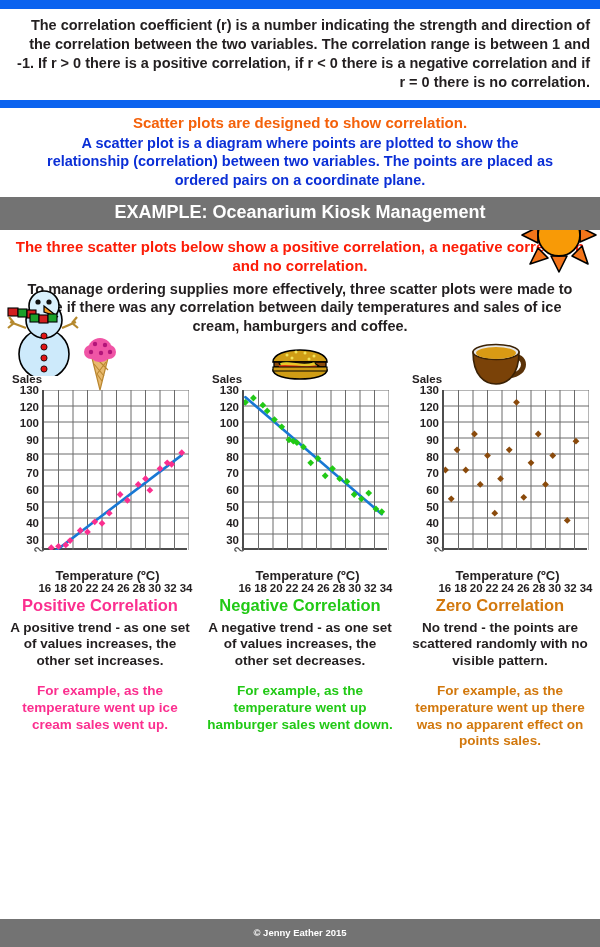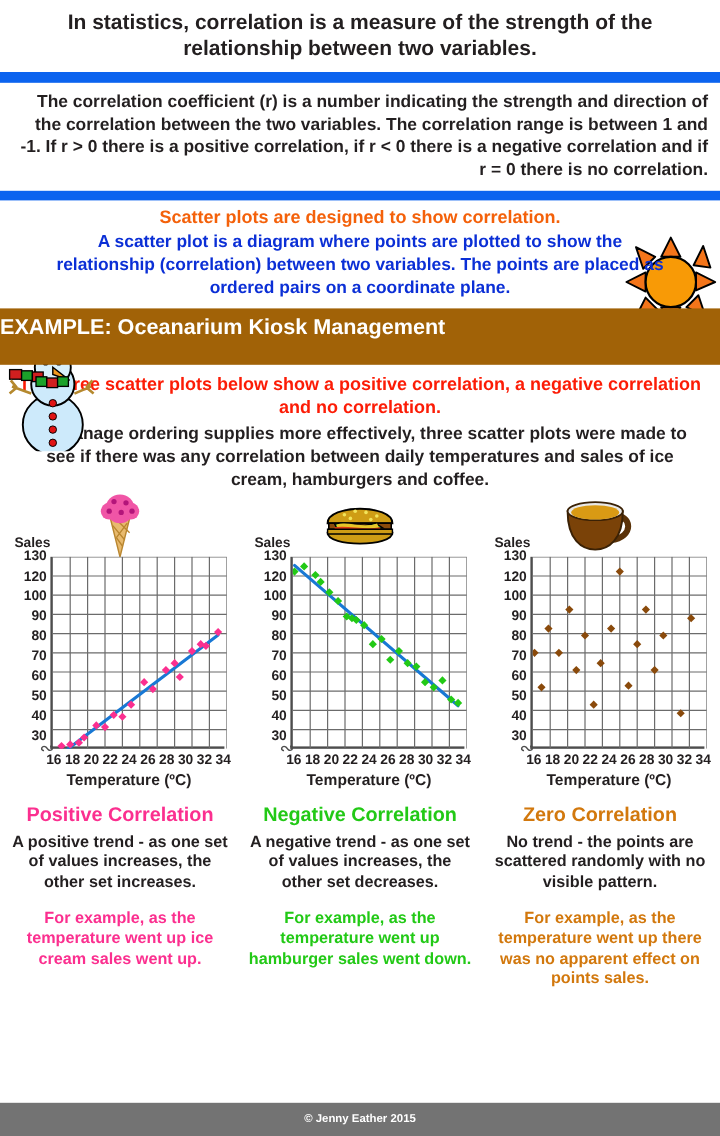--- a/index.html
+++ b/index.html
@@ -37,23 +37,23 @@
     text-align: center; color: #f4610a;
     font-size: 15px; font-weight: bold;
     padding: 6px 10px 2px; position: relative; z-index: 3;
   }
   .scatter-body {
     text-align: center; color: #0b2fd6;
     font-size: 14.5px; font-weight: bold; line-height: 1.3;
     padding: 1px 46px 7px; position: relative; z-index: 3;
   }
   .example-bar {
-    background: #a16207; color: #fff;
+    background: #737373; color: #fff;
     font-size: 18px; font-weight: bold;
-    padding: 5px 0 21px;
+    text-align: center; padding: 5px 0 7px;
     position: relative; z-index: 3;
   }
   .three-head {
     text-align: center; color: #fc1c06;
     font-size: 15px; font-weight: bold; line-height: 1.25;
     padding: 8px 12px 2px;
   }
   .three-body {
     text-align: center; color: #231f20;
     font-size: 14.5px; font-weight: bold; line-height: 1.3;
@@ -84,21 +84,21 @@
     position: absolute; left: 42px; top: 0;
     width: 145px; height: 160px;
     border-left: 2px solid #4d4d4d;
     border-bottom: 2px solid #4d4d4d;
   }
   .grid-svg { position: absolute; left: 0; top: 0; }
   .xlabels {
     position: absolute; left: 37px; top: 164px; width: 158px;
     display: flex; font-size: 11.5px; font-weight: bold; color: #231f20;
   }
-  .xlabels span { width: 15.7px; text-align: center; }
+  .xlabels span { width: 15.7px; text-align: center; margin-top: 28px; }
   .xaxis-title {
     position: absolute; left: 20px; top: 178px; width: 175px;
     text-align: center; font-size: 13px; font-weight: bold; color: #231f20;
   }
   .axis-break {
     position: absolute; left: 33px; top: 150px;
     font-size: 15px; color: #4d4d4d;
   }
 
   
@@ -121,21 +121,20 @@
   .deco { position: absolute; z-index: 1; pointer-events: none; }
   #sun-deco { right: 2px; top: 196px; }
   #snowman-deco { left: 2px; top: 284px; }
 </style>
 </head>
 <body>
 
 <div class="page">
 
 
-  <div class="intro">In statistics, correlation is a measure of the strength of the relationship between two variables.</div>
 
   <div class="blue-rule"></div>
 
   <div class="coef">The correlation coefficient (r) is a number indicating the strength and direction of the correlation between the two variables.
 The correlation range is between 1 and -1.
 If r &gt; 0 there is a positive correlation, if r &lt; 0 there is a negative correlation and if r = 0 there is no correlation.</div>
 
   <div class="blue-rule thin"></div>
 
   <div class="deco" id="sun-deco">

